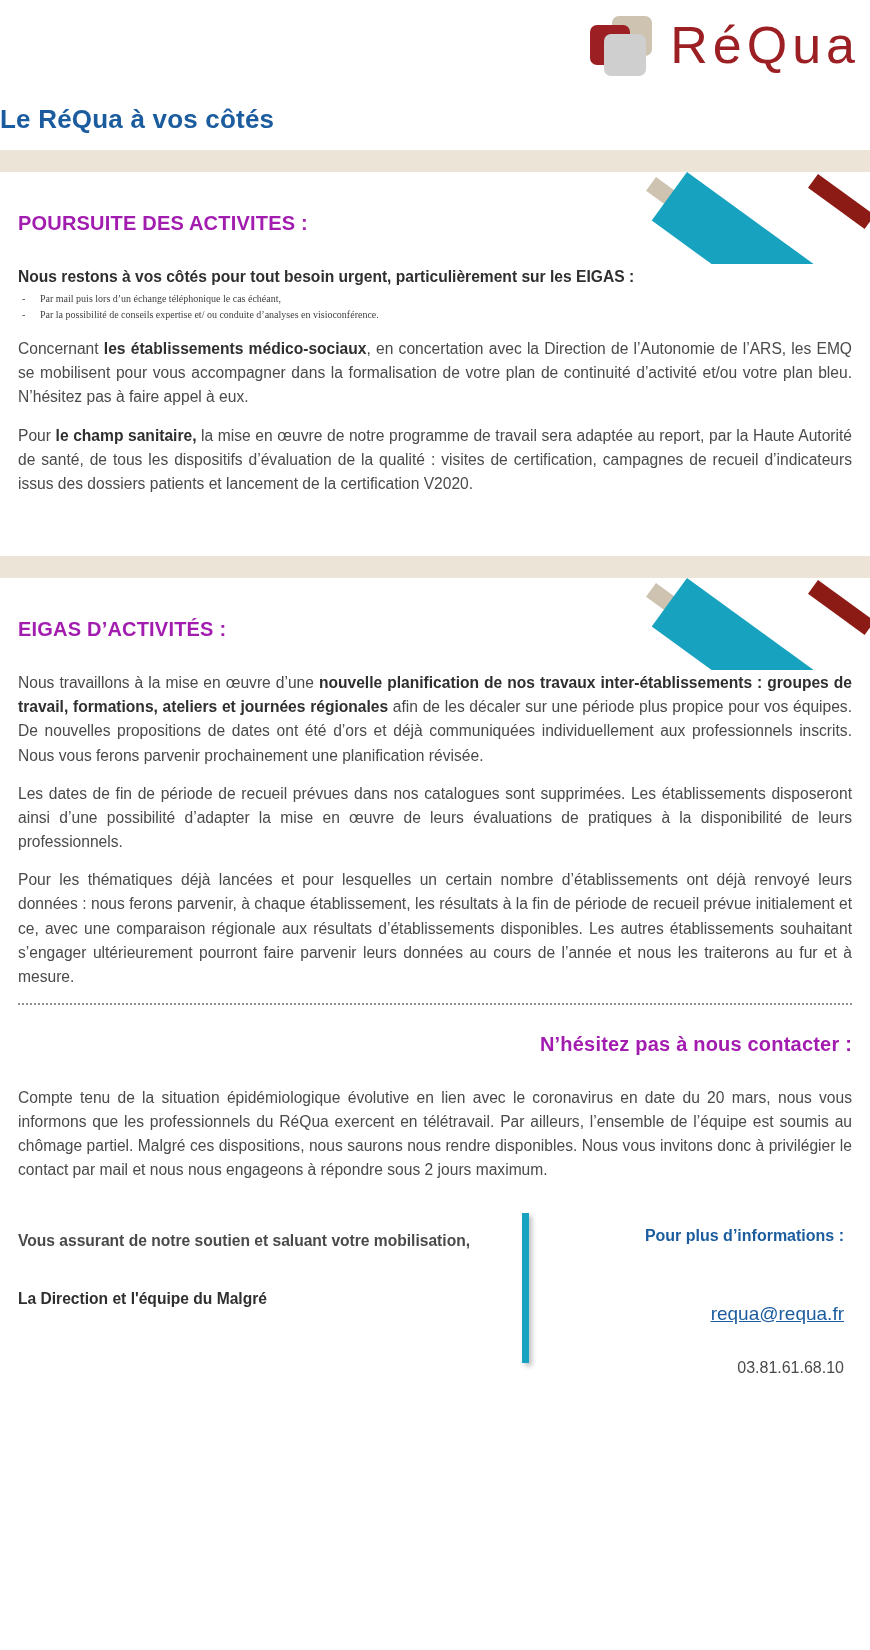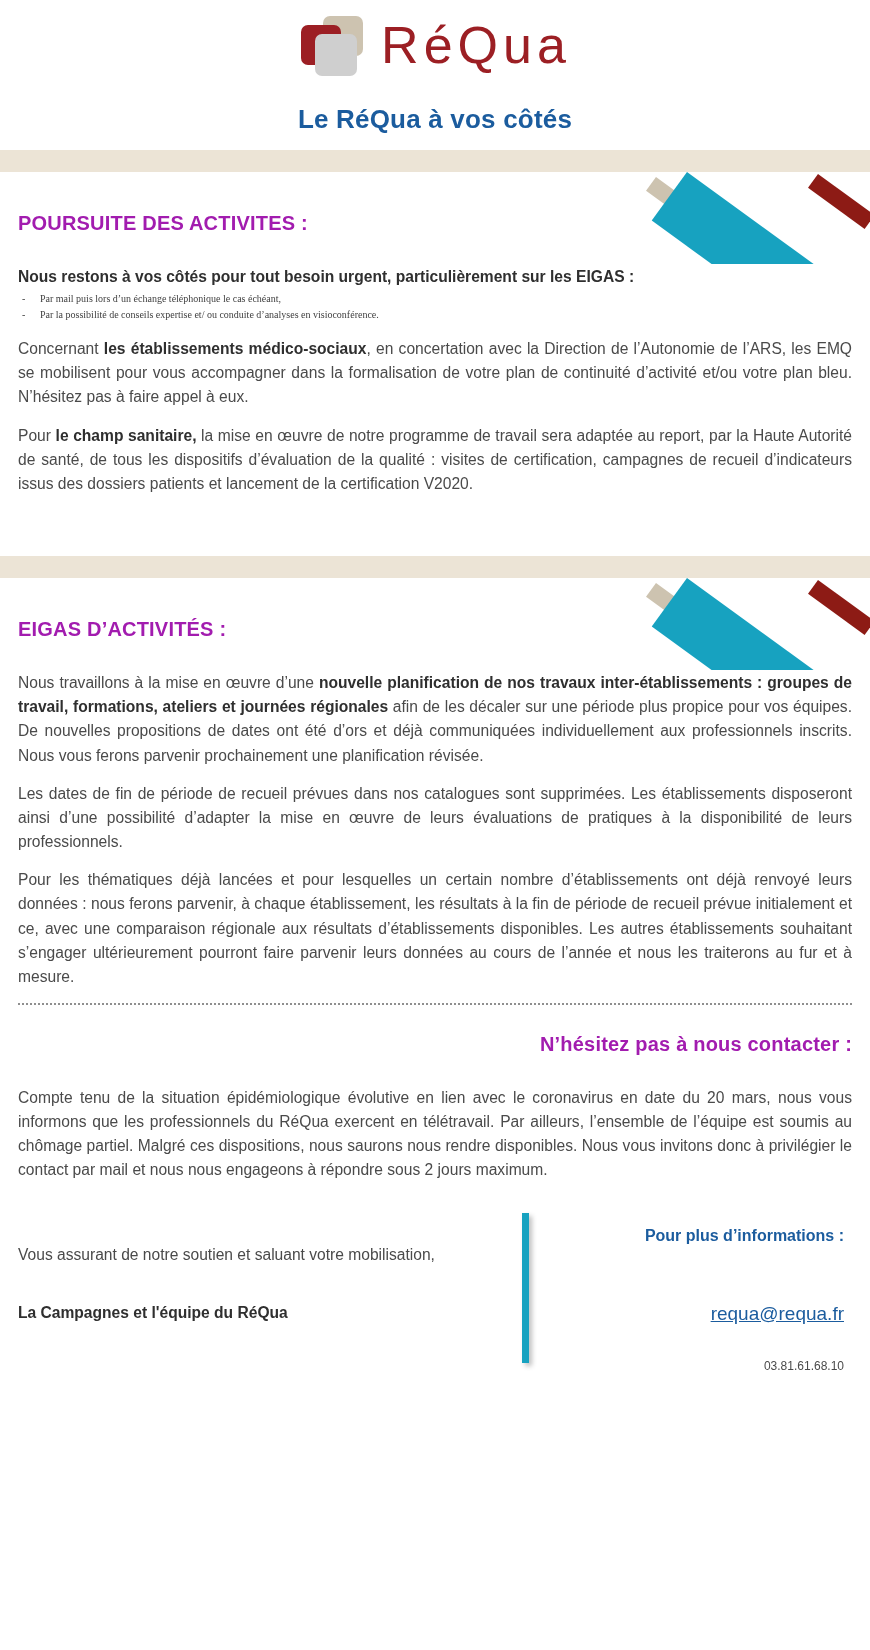--- a/index.html
+++ b/index.html
@@ -26,24 +26,24 @@
 
   
   .header {
     position: relative;
     height: 150px;
     width: 100%;
   }
   .logo-row {
     position: absolute;
     left: 0;
-    right: 4px;
+    right: 10px;
     top: 14px;
     display: flex;
-    justify-content: center;
+    justify-content: flex-end;
     align-items: center;
   }
   .logo-mark {
     position: relative;
     width: 72px;
     height: 62px;
     margin-right: 14px;
     flex: 0 0 auto;
   }
   .logo-sq {
@@ -71,21 +71,20 @@
     letter-spacing: 5px;
     color: #9c1f24;
     font-weight: 400;
     line-height: 1;
     white-space: nowrap;
   }
   .doc-title {
     position: absolute;
     left: 0; right: 0;
     top: 104px;
-    text-align: center;
     font-size: 26px;
     font-weight: bold;
     color: #1b5c9e;
     letter-spacing: 0.2px;
   }
 
   
   .band {
     width: 100%;
     height: 22px;
@@ -212,21 +211,22 @@
     align-items: flex-start;
   }
   .footer-left {
     flex: 1 1 auto;
     padding-top: 14px;
   }
   .sign-line {
     font-size: 15.6px;
     color: #4a4a4a;
     line-height: 1.6;
-    margin: 16px 0 36px 0;
+    margin: 2px 0 36px 0;
+    font-weight: bold;
   }
   .sign-name {
     font-size: 15.6px;
     font-weight: bold;
     color: #2f2f2f;
     margin: 0;
   }
   .footer-right {
     flex: 0 0 300px;
     position: relative;
@@ -250,21 +250,21 @@
     margin: 14px 0 0 0;
   }
   .info-mail {
     display: inline-block;
     font-size: 19px;
     color: #1b5c9e;
     text-decoration: underline;
     margin: 58px 0 0 0;
   }
   .info-phone {
-    font-size: 12px;
+    font-size: 16px;
     color: #4a4a4a;
     margin: 34px 0 0 0;
   }
 
   .spacer-sm { height: 24px; }
   .spacer-md { height: 46px; }
 </style>
 </head>
 <body>
 
@@ -351,21 +351,21 @@
 
     <div class="spacer-sm"></div>
 
     <p class="body">Compte tenu de la situation épidémiologique évolutive en lien avec le coronavirus en date du 20 mars, nous vous informons que les professionnels du RéQua exercent en télétravail. Par ailleurs, l’ensemble de l’équipe est soumis au chômage partiel. Malgré ces dispositions, nous saurons nous rendre disponibles. Nous vous invitons donc à privilégier le contact par mail et nous nous engageons à répondre sous 2 jours maximum.</p>
   </div>
 
   <div class="footer">
     <div class="footer-grid">
       <div class="footer-left">
         <p class="sign-line">Vous assurant de notre soutien et saluant votre mobilisation,</p>
-        <p class="sign-name">La Campagnes et l'équipe du RéQua</p>
+        <p class="sign-name">La Direction et l'équipe du Malgré</p>
       </div>
       <div class="footer-right">
         <span class="vbar"></span>
         <p class="info-title">Pour plus d’informations :</p>
         <a class="info-mail" href="#">requa@requa.fr</a>
         <p class="info-phone">03.81.61.68.10</p>
       </div>
     </div>
   </div>
 

